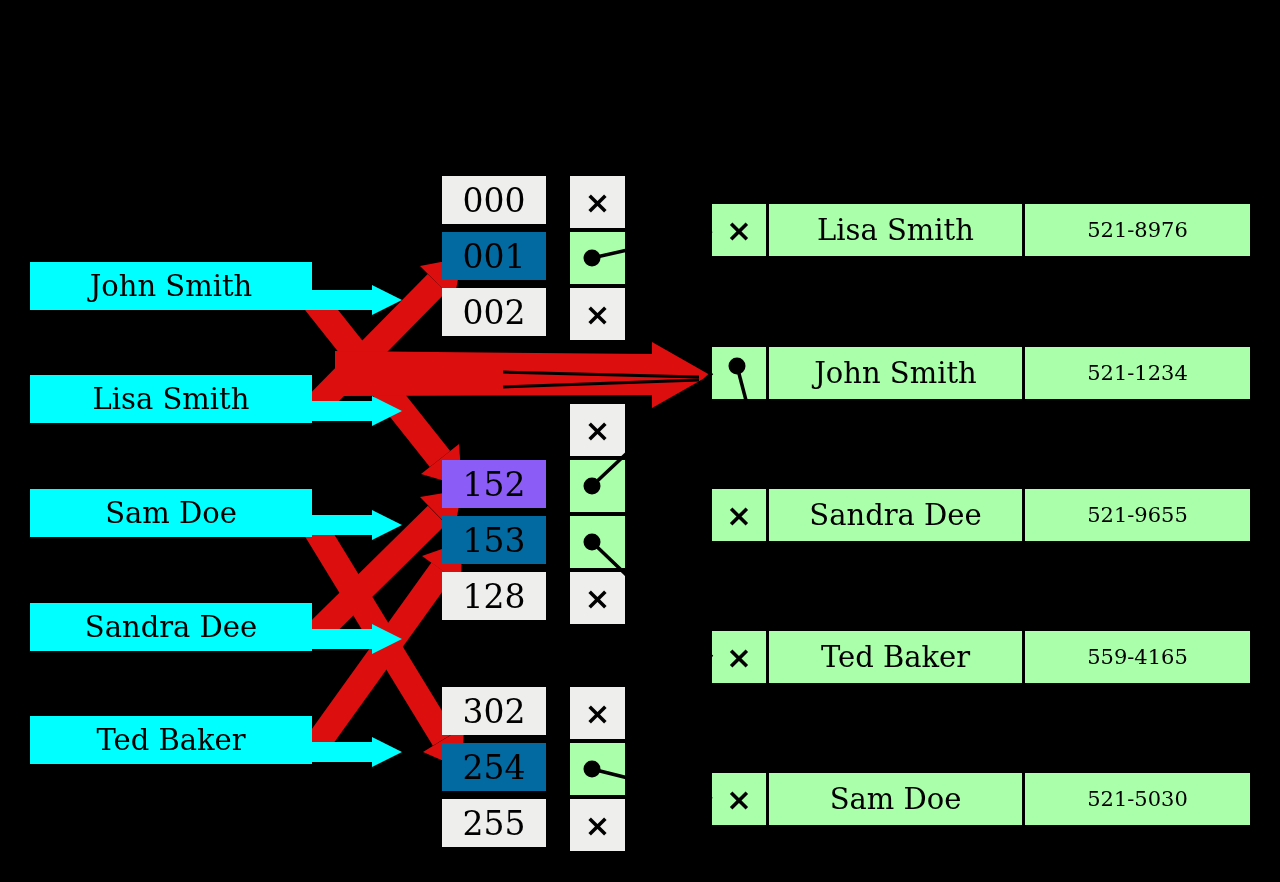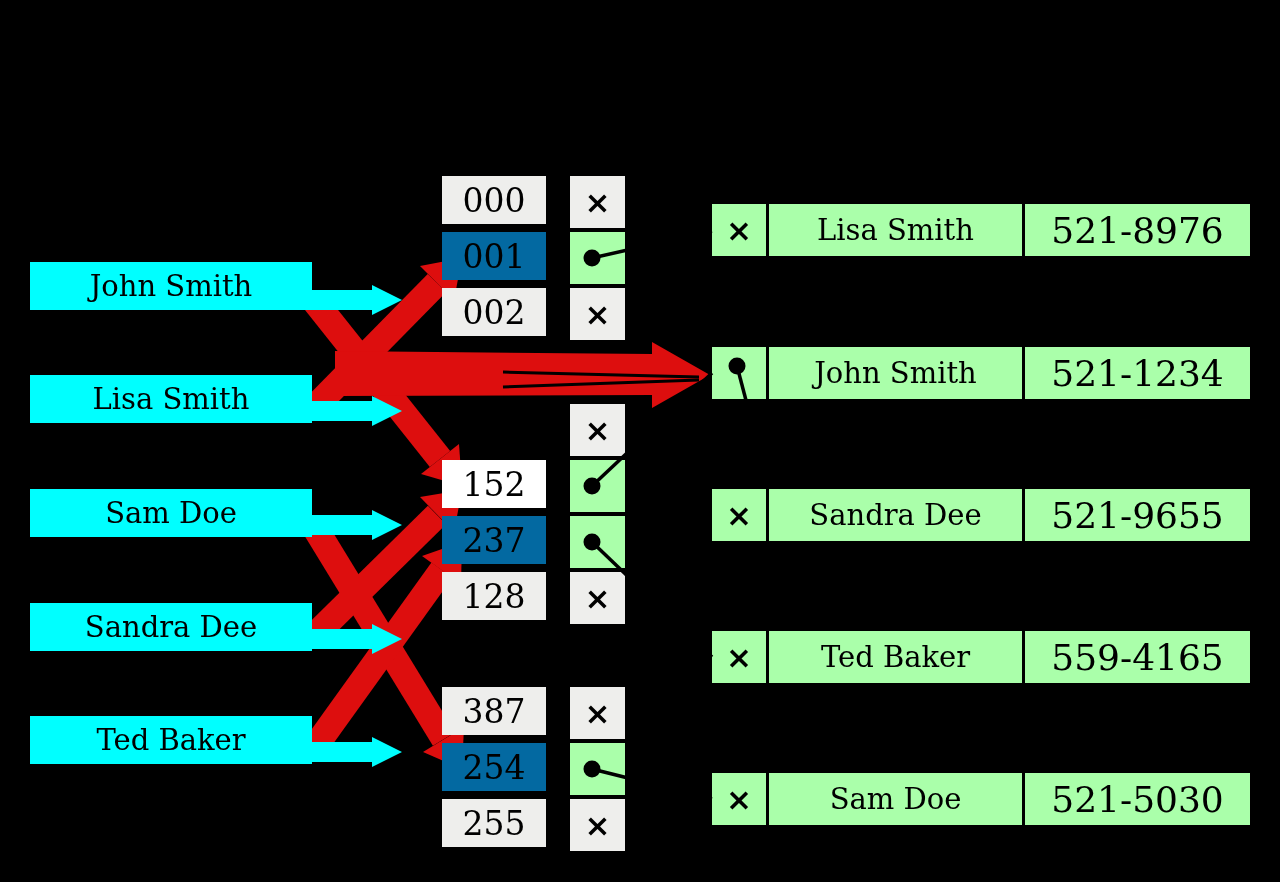--- a/index.html
+++ b/index.html
@@ -25,34 +25,34 @@
   .bcell{
     position:absolute;left:442px;width:104px;height:48px;
     display:flex;align-items:center;justify-content:center;font-size:33px;
   }
   .pcell{
     position:absolute;left:570px;width:55px;height:52px;
     display:flex;align-items:center;justify-content:center;
   }
   .empty{background:#eeeeec}
   .occupied{background:#0369a1}
-  .collision{background:#ffffff}
+  .collision{background:#8b5cf6}
   .green{background:#aaffaa}
   .b0{top:176px}.b1{top:232px}.b2{top:288px}.b3{top:404px}.b4{top:460px}
   .b5{top:516px}.b6{top:572px}.b7{top:687px}.b8{top:743px}.b9{top:799px}
 
   
   .record{
     position:absolute;left:712px;width:538px;height:52px;background:#000;
     display:flex;gap:3px;
   }
   .record>div{background:#aaffaa;display:flex;align-items:center;justify-content:center;}
   .rp{width:54px;}
   .rn{width:253px;font-size:29px;}
-  .rt{flex:1;font-size:36px;}
+  .rt{flex:1;font-size:21px;}
   .e0{top:204px}.e1{top:347px}.e2{top:489px}.e3{top:631px}.e4{top:773px}
 
   .x{font-family:"DejaVu Sans",sans-serif;font-weight:bold;font-size:31px;line-height:1;}
 </style>
 </head>
 <body>
 
 <div class="canvas">
 
   <svg class="layer under" width="1280" height="882" viewBox="0 0 1280 882">
@@ -97,27 +97,27 @@
   <div class="pcell green b1"></div>
 
   <div class="bcell empty b2">002</div>
   <div class="pcell empty b2 x">×</div>
 
   <div class="pcell empty b3 x">×</div>
 
   <div class="bcell collision b4">152</div>
   <div class="pcell green b4"></div>
 
-  <div class="bcell occupied b5">237</div>
+  <div class="bcell occupied b5">153</div>
   <div class="pcell green b5"></div>
 
   <div class="bcell empty b6">128</div>
   <div class="pcell empty b6 x">×</div>
 
-  <div class="bcell empty b7">387</div>
+  <div class="bcell empty b7">302</div>
   <div class="pcell empty b7 x">×</div>
 
   <div class="bcell occupied b8">254</div>
   <div class="pcell green b8"></div>
 
   <div class="bcell empty b9">255</div>
   <div class="pcell empty b9 x">×</div>
 
   <div class="record e0">
     <div class="rp x">×</div>

